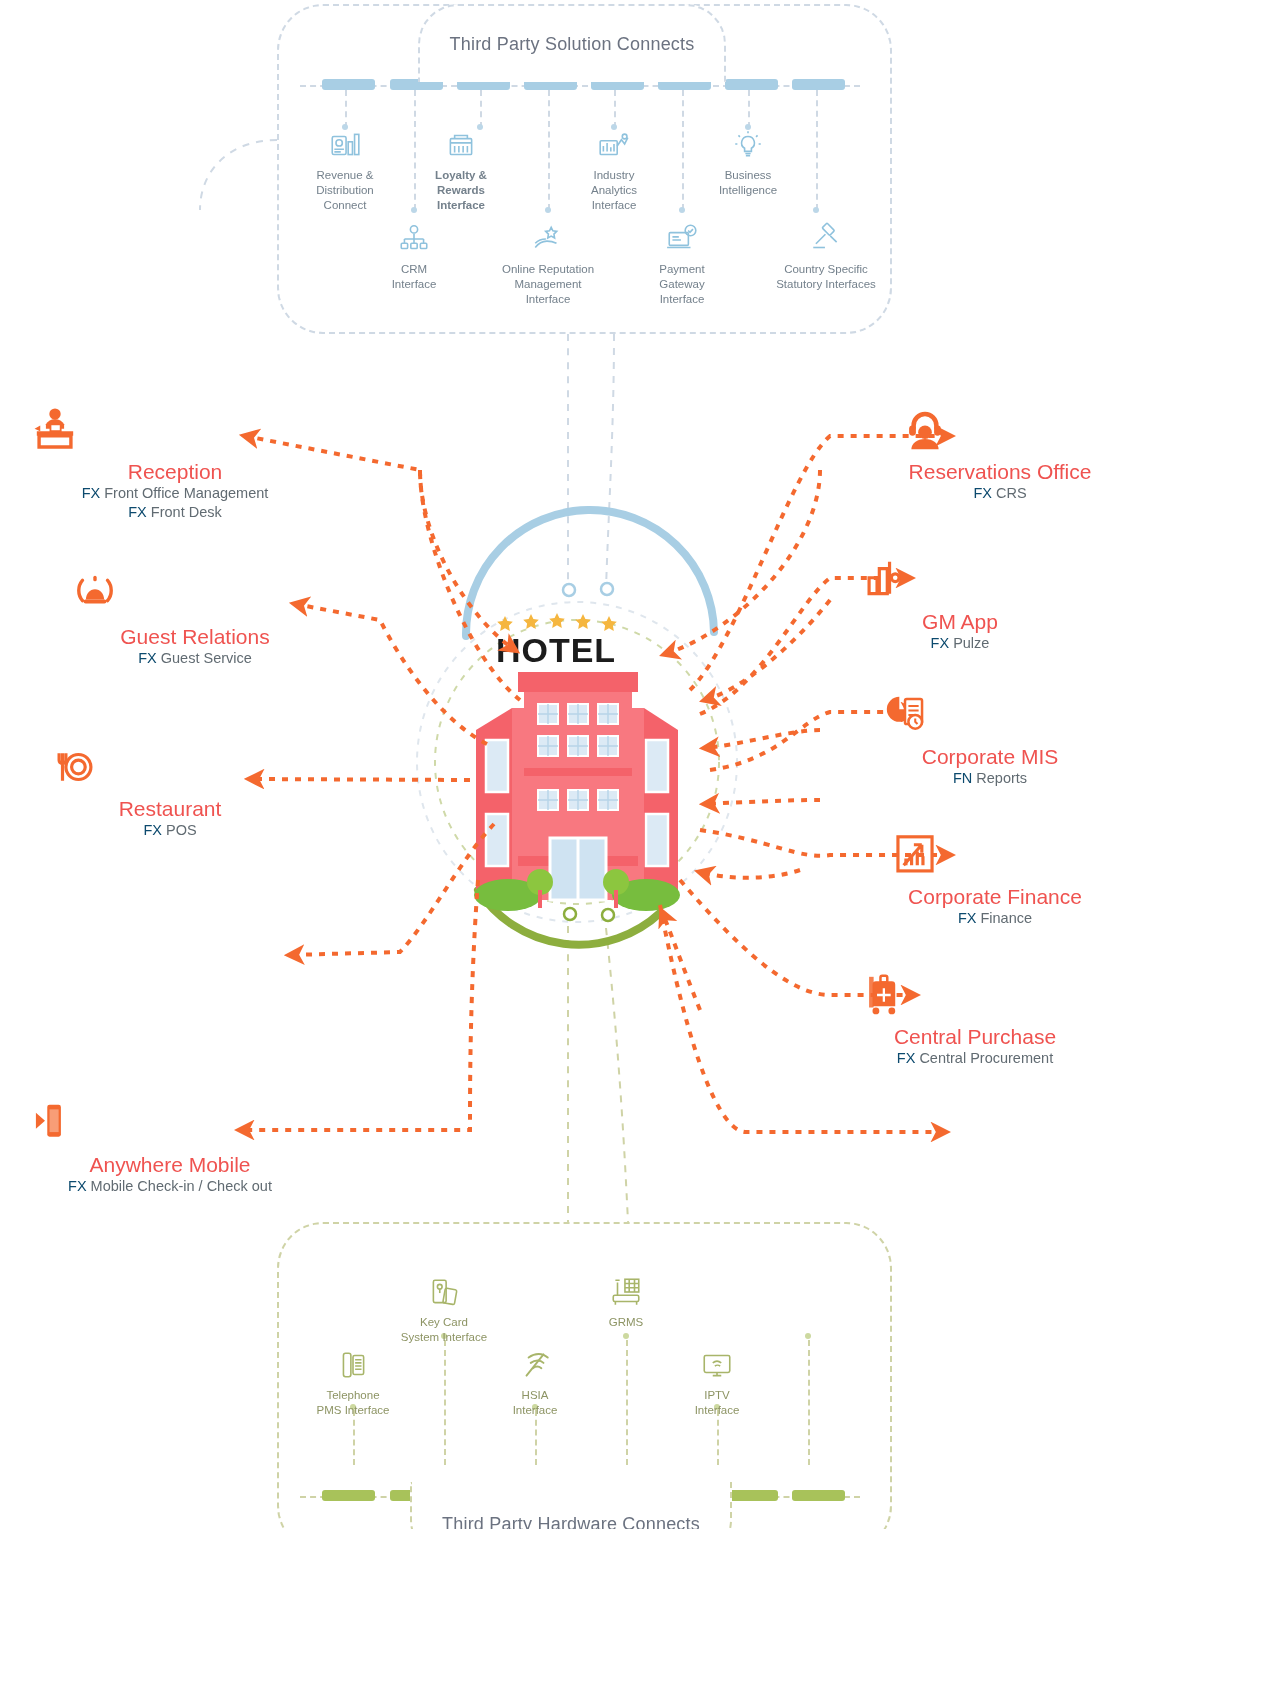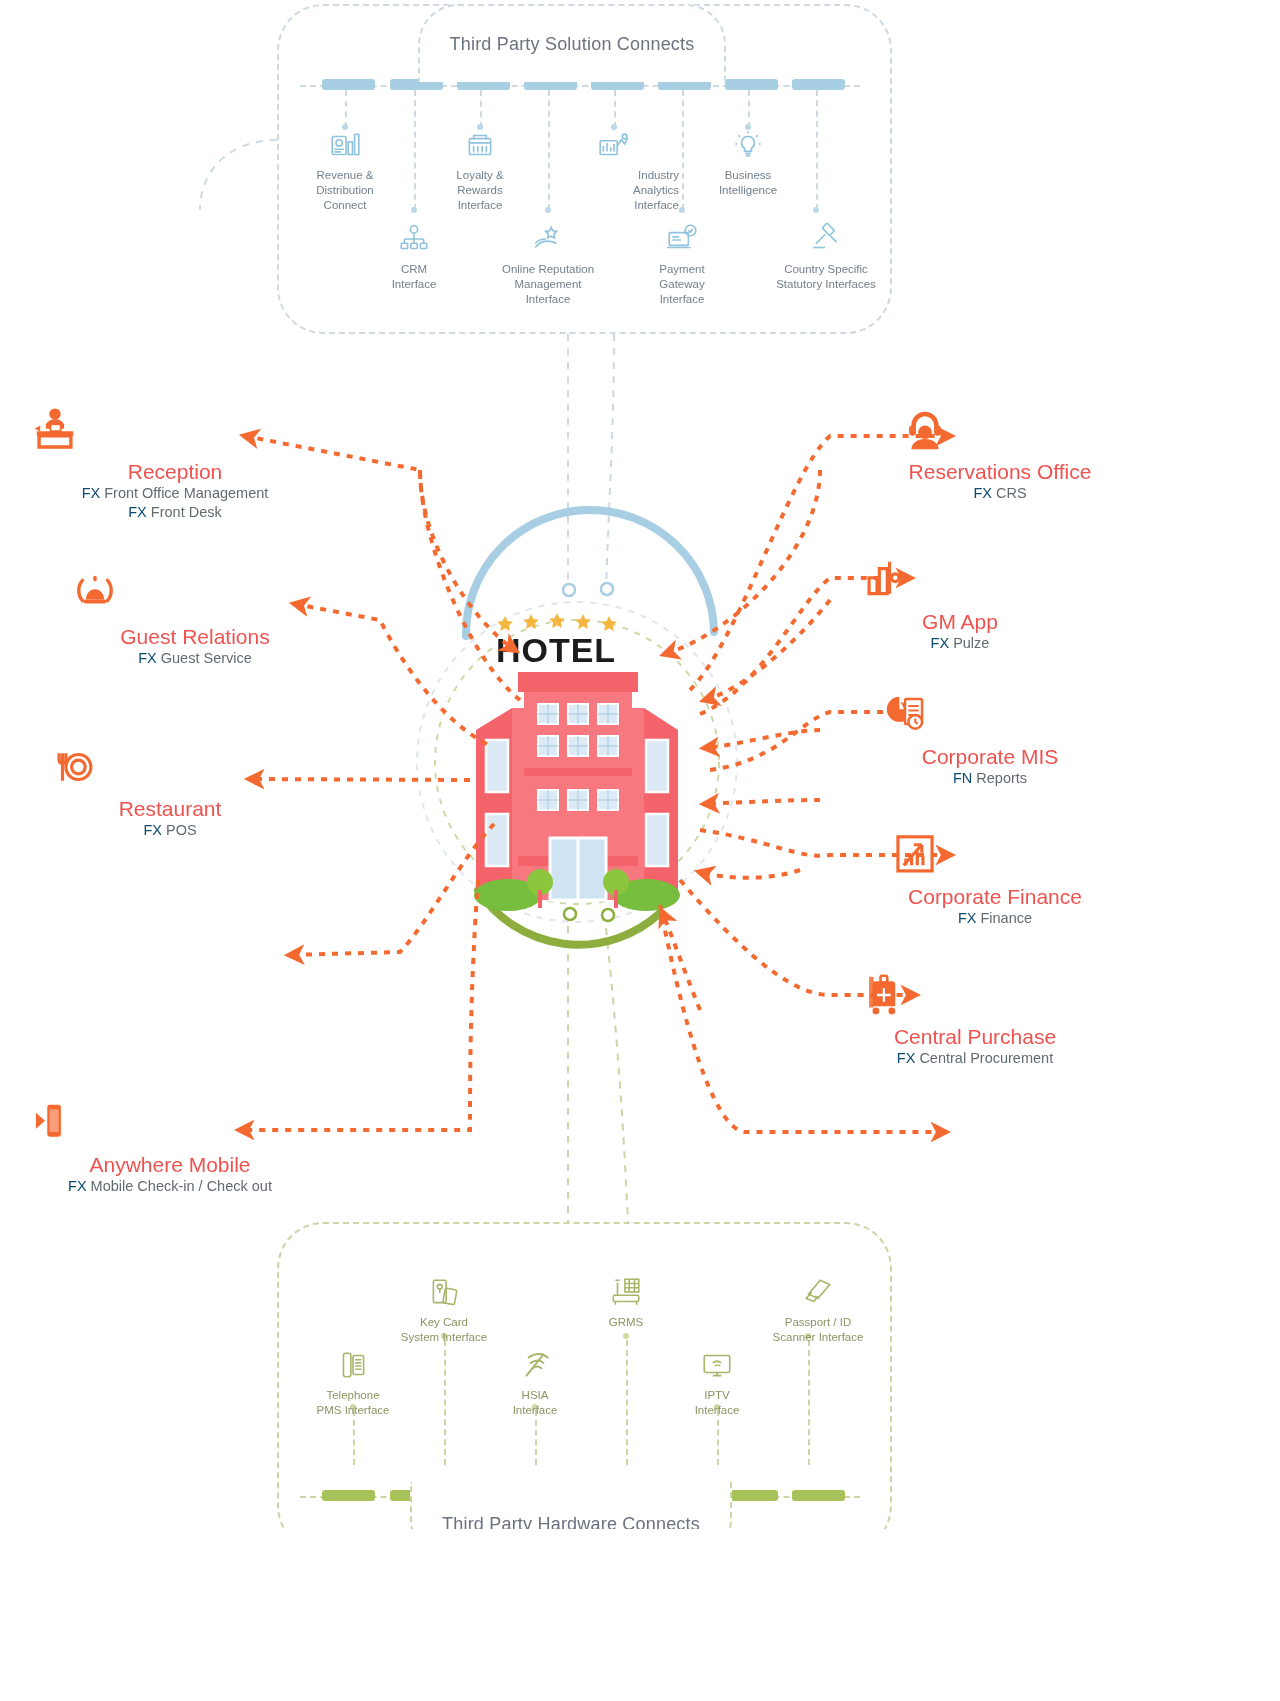--- a/index.html
+++ b/index.html
@@ -98,32 +98,32 @@
         <rect x="4" y="8" width="13" height="17" rx="1.5"></rect>
         <circle cx="10.5" cy="14" r="3"></circle>
         <path d="M6 20h9M6 22.5h6"></path>
         <rect x="19" y="13" width="4" height="12"></rect>
         <rect x="25" y="6" width="4" height="19"></rect>
       </g>
     </svg>
     <div class="nlab">Revenue &amp;<br>Distribution<br>Connect</div>
   </div>
 
-  <div class="node" style="left:415px;top:128px;">
+  <div class="node" style="left:396px;top:128px;font-weight:bold;">
     <svg class="nic" viewBox="0 0 32 32">
       <g fill="none" stroke="#8fc2dd" stroke-width="1.5">
         <rect x="6" y="10" width="20" height="15" rx="1"></rect>
         <path d="M6 14h20M10 10V7h12v3"></path>
         <path d="M10 17v6M14 17v6M18 17v6M22 17v6"></path>
       </g>
     </svg>
     <div class="nlab">Loyalty &amp;<br>Rewards<br>Interface</div>
   </div>
 
-  <div class="node" style="left:549px;top:128px;text-align:right;">
+  <div class="node" style="left:549px;top:128px;">
     <svg class="nic" viewBox="0 0 32 32">
       <g fill="none" stroke="#8fc2dd" stroke-width="1.5">
         <rect x="3" y="12" width="16" height="13" rx="1"></rect>
         <path d="M6 22v-5M9.5 22v-8M13 22v-4M16 22v-7"></path>
         <path d="M19 17l4-6 3 4 3-6"></path>
         <circle cx="26" cy="8" r="2.2"></circle>
       </g>
     </svg>
     <div class="nlab">Industry<br>Analytics<br>Interface</div>
   </div>
@@ -461,30 +461,20 @@
         <rect x="15" y="4" width="13" height="12"></rect>
         <path d="M15 8h13M15 12h13M19 4v12M24 4v12"></path>
         <path d="M8 7v12M6 5h4"></path>
         <rect x="4" y="19" width="24" height="6" rx="1.5"></rect>
         <path d="M6 25v3M26 25v3"></path>
       </g>
     </svg>
     <div class="nlab">GRMS</div>
   </div>
 
-  <div class="node node-green" style="left:743px;top:1275px;width:150px;">
-    <svg class="nic" viewBox="0 0 32 32">
-      <g fill="none" stroke="#a8b56a" stroke-width="1.5">
-        <path d="M18 5l9 4-11 13-9-4z"></path>
-        <path d="M10 16l-5 6 7 3 4-5"></path>
-        <path d="M13 20l4 2"></path>
-      </g>
-    </svg>
-    <div class="nlab">Passport / ID<br>Scanner Interface</div>
-  </div>
 
   <div class="node node-green" style="left:288px;top:1348px;">
     <svg class="nic" viewBox="0 0 32 32">
       <g fill="none" stroke="#a8b56a" stroke-width="1.5">
         <rect x="7" y="5" width="7" height="22" rx="2"></rect>
         <rect x="16" y="7" width="10" height="18" rx="1.5"></rect>
         <path d="M18 11h6M18 14h6M18 17h6M18 20h6"></path>
       </g>
     </svg>
     <div class="nlab">Telephone<br>PMS Interface</div>

